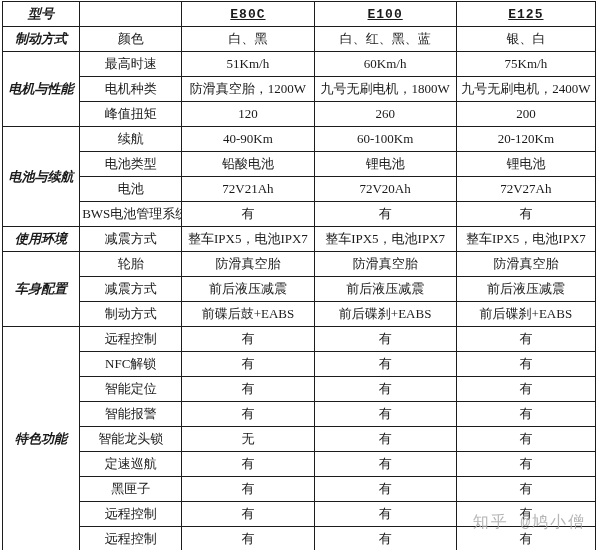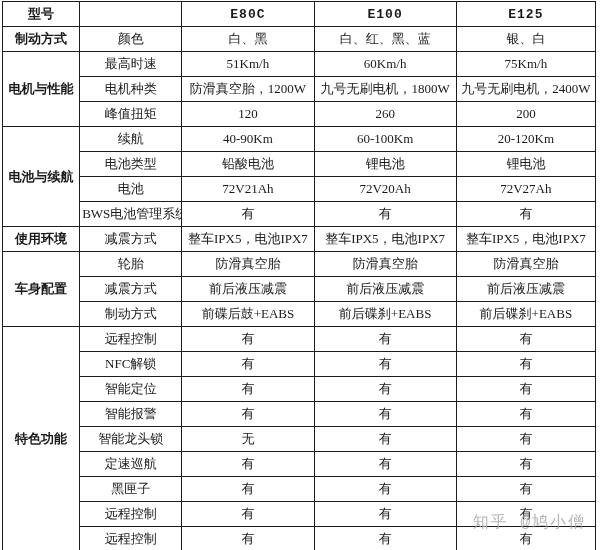--- a/index.html
+++ b/index.html
@@ -33,27 +33,29 @@
     font-size: 13px;
     color: #1a1a1a;
     background: #ffffff;
     white-space: nowrap;
     overflow: hidden;
   }
   td.group, td.headcell {
     background: #fbd7b1;
     font-weight: bold;
     font-size: 13px;
+    font-style: italic;
   }
   td.model {
     background: #fbd7b1;
     font-weight: bold;
     font-family: "Liberation Mono", "DejaVu Sans Mono", monospace;
     font-size: 13px;
     letter-spacing: 1px;
+    text-decoration: underline;
   }
   .col-group { width: 77px; }
   .col-attr  { width: 102px; }
   .col-m1    { width: 132px; }
   .col-m2    { width: 142px; }
   .col-m3    { width: 139px; }
   .watermark {
     position: absolute;
     right: 14px;
     top: 512px;

